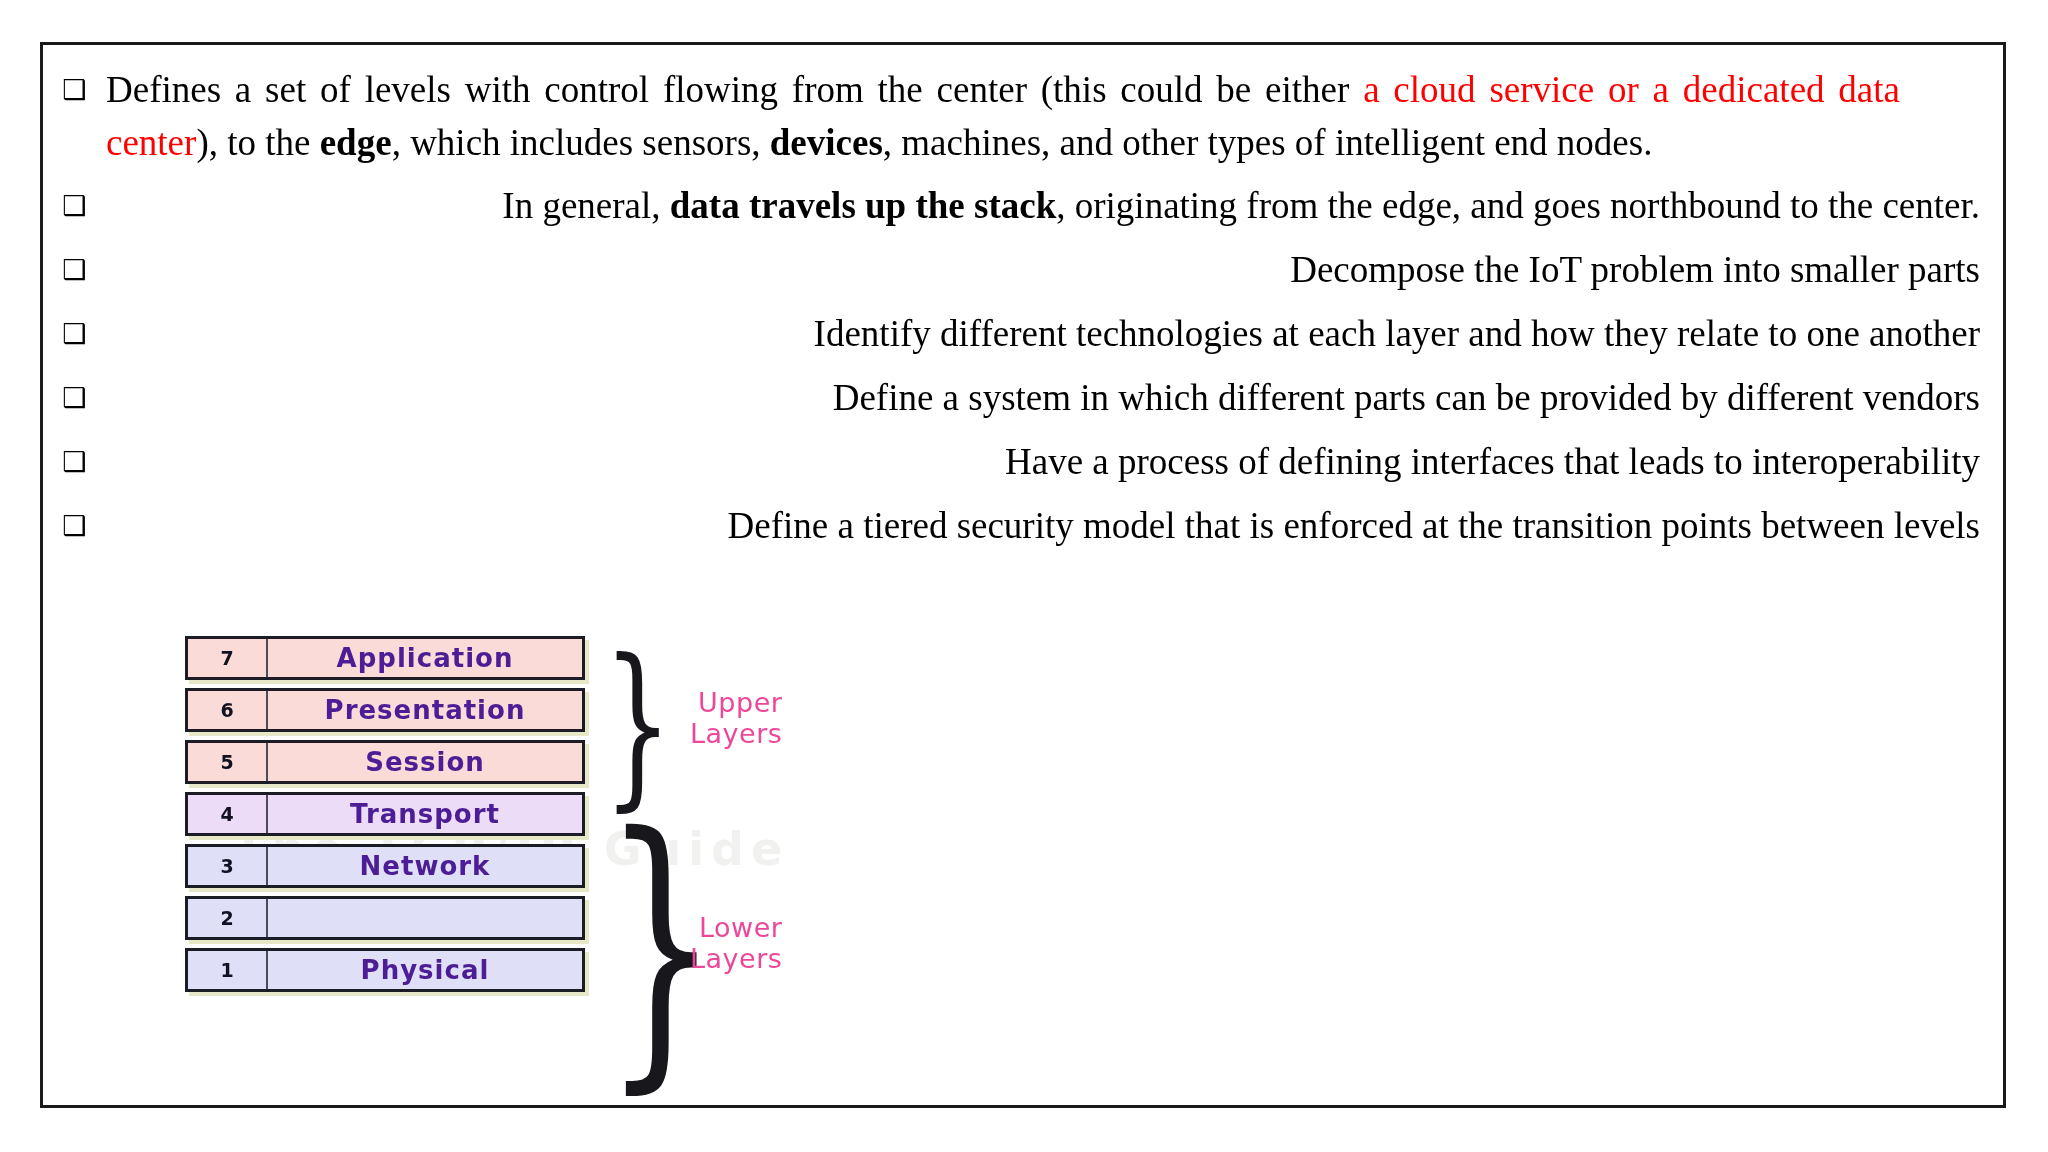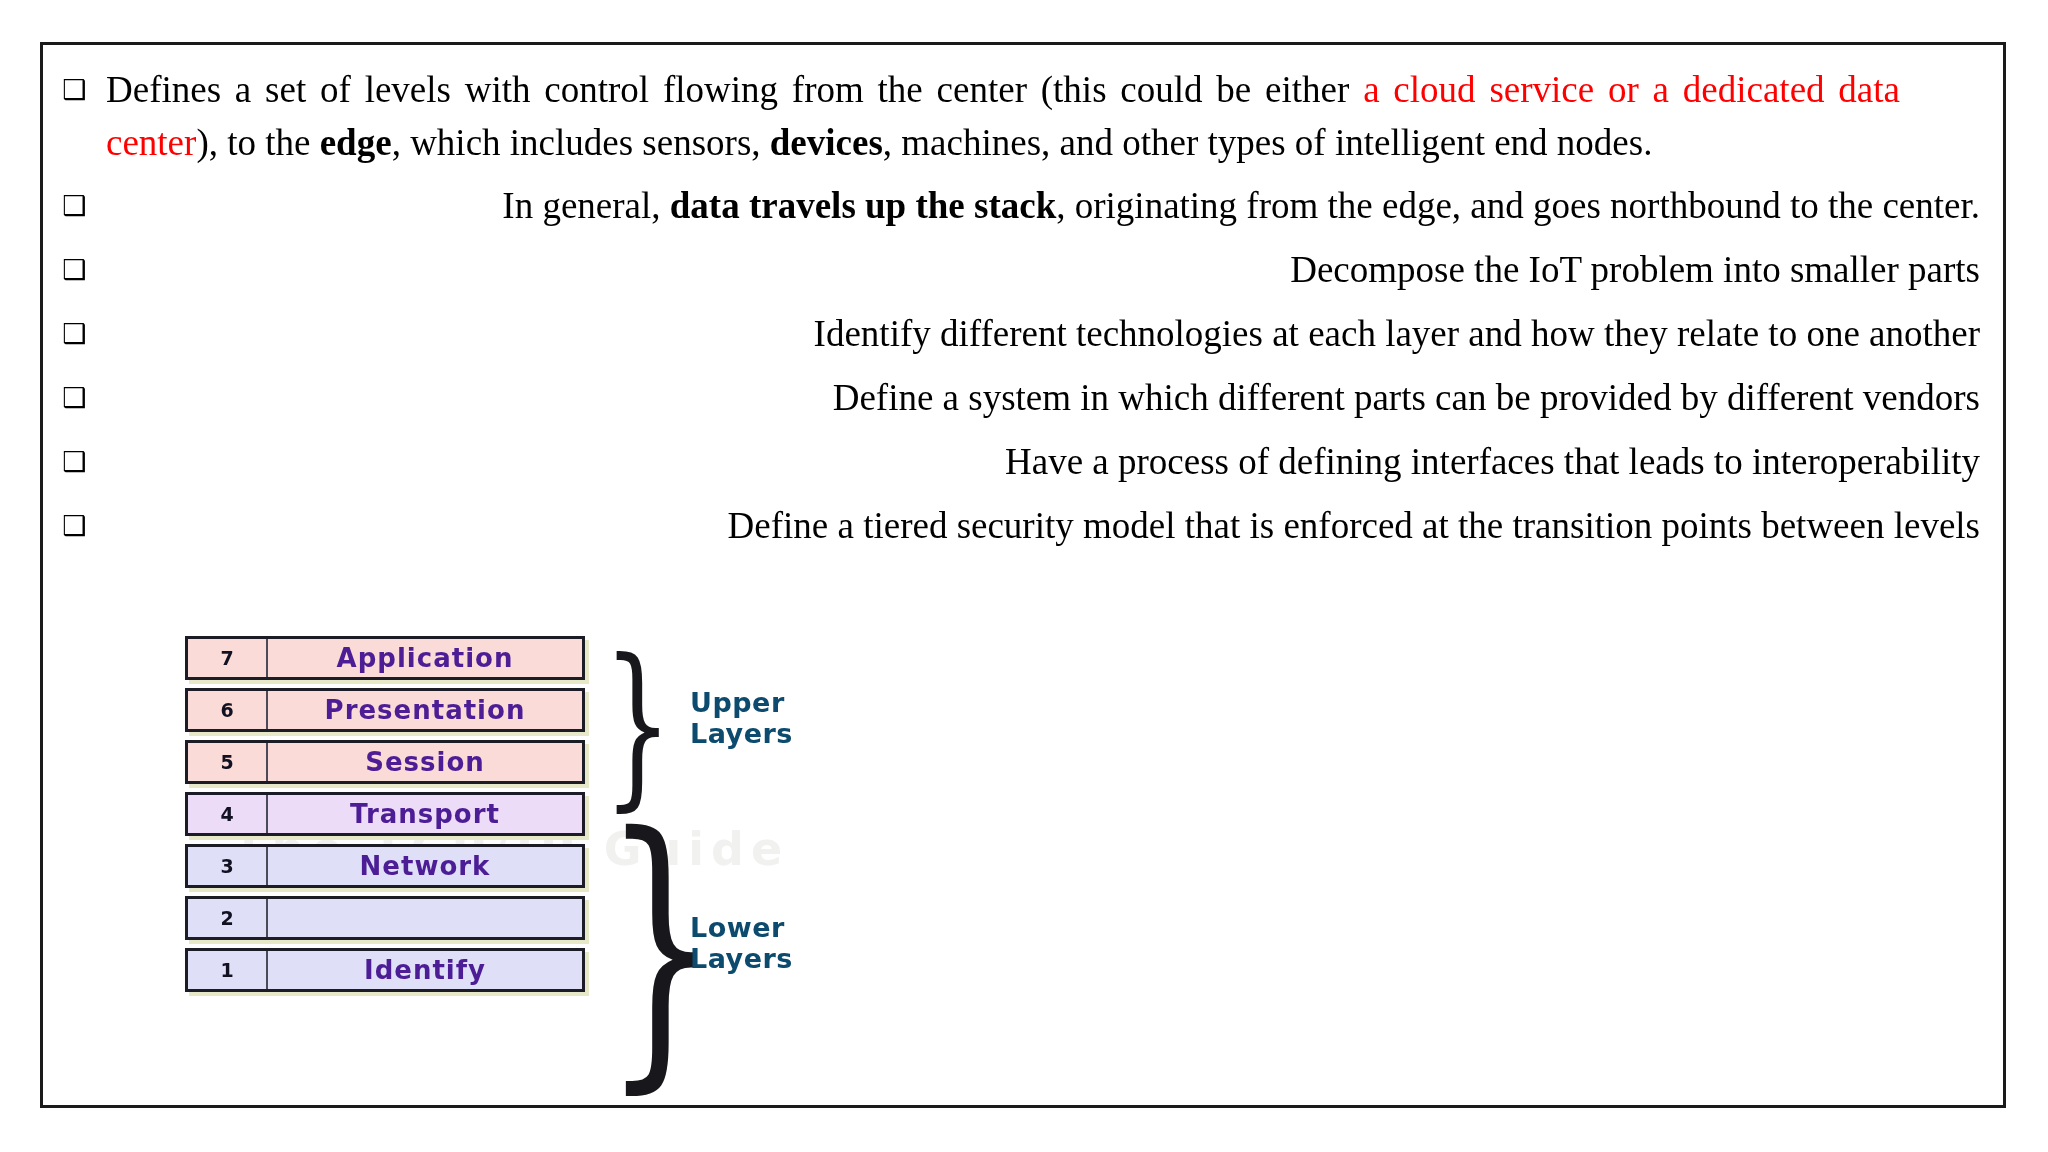--- a/index.html
+++ b/index.html
@@ -139,24 +139,25 @@
     left: 418px;
     top: 163px;
     font-size: 295px;
     transform: scaleX(0.62);
     transform-origin: left top;
   }
   .group-label {
     position: absolute;
     font-family: "DejaVu Sans", sans-serif;
     font-size: 27px;
-    font-weight: bold;
-    color: #0c4a6e;
+    font-weight: normal;
+    color: #ec4899;
     line-height: 31px;
     letter-spacing: 0.5px;
+    text-align: right;
   }
   #label-upper { left: 505px; top: 51px; }
   #label-lower { left: 505px; top: 260px; margin-top: 16px; }
 </style>
 </head>
 <body>
 
 <div id="slide-frame">
 
   <div id="bullet-list">
@@ -211,21 +212,21 @@
         </div>
         <div class="layer-row" style="background: rgb(223, 224, 247);">
           <div class="layer-num" style="background: rgb(223, 224, 247);">3</div>
           <div class="layer-name">Network</div>
         </div>
         <div class="layer-row" style="background: rgb(223, 224, 247);">
           <div class="layer-num" style="background: rgb(223, 224, 247);">2</div>
         </div>
         <div class="layer-row" style="background: rgb(223, 224, 247);">
           <div class="layer-num" style="background: rgb(223, 224, 247);">1</div>
-          <div class="layer-name">Identify</div>
+          <div class="layer-name">Physical</div>
         </div>
       </div>
 
     <div class="brace" id="brace-upper">}</div>
     <div class="brace" id="brace-lower">}</div>
 
     <div class="group-label" id="label-upper">
       <div>Upper</div>
       <div>Layers</div>
     </div>

